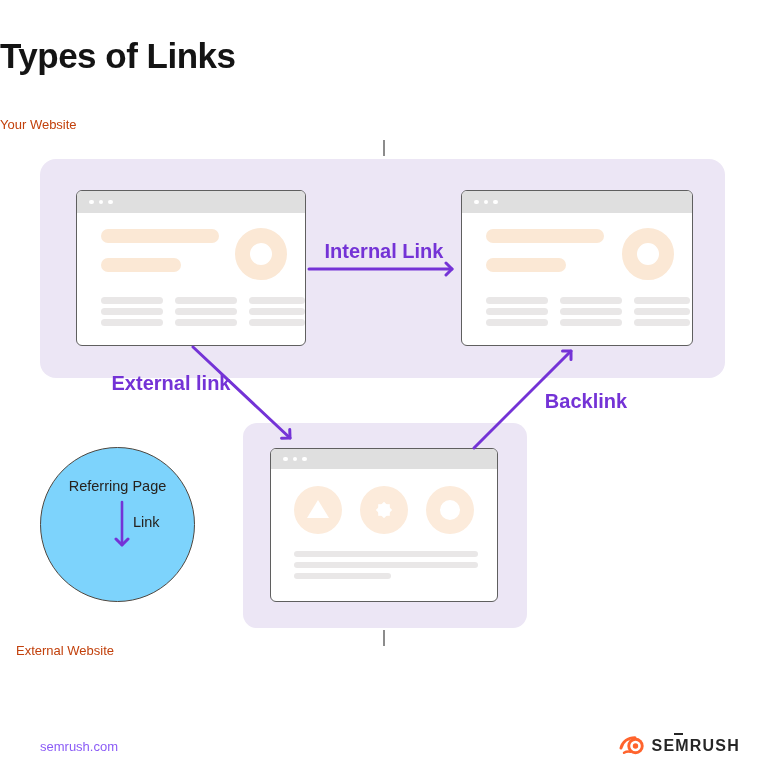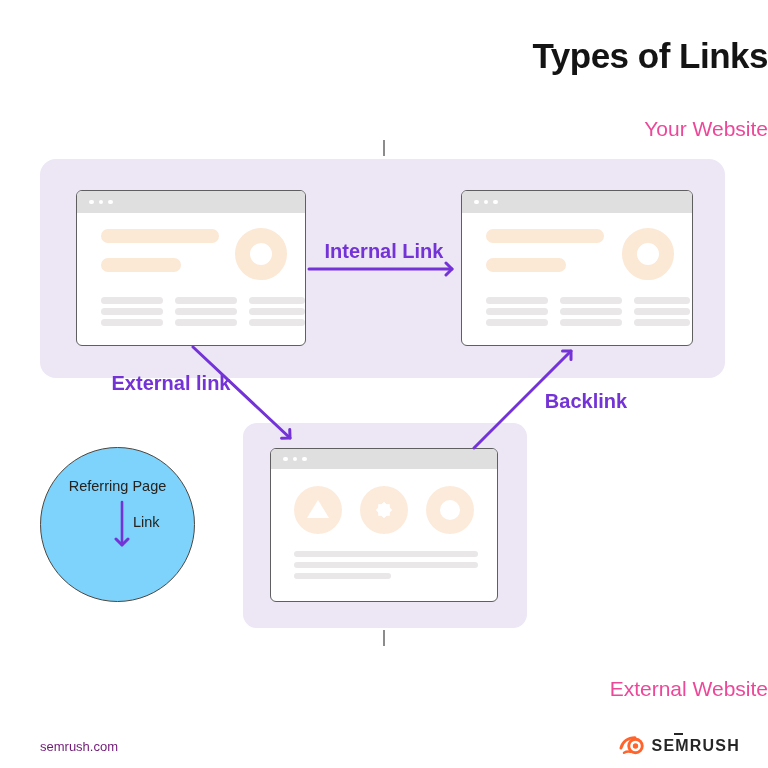--- a/index.html
+++ b/index.html
@@ -2,26 +2,26 @@
 <html><head>
 <meta charset="utf-8">
 <style>
   * { margin:0; padding:0; box-sizing:border-box; }
   html,body { background:#fff; }
   .canvas {
     position:relative; width:768px; height:768px; background:#ffffff;
     font-family:"Liberation Sans", sans-serif; overflow:hidden;
   }
   .title {
-    position:absolute; left:0; right:0; top:36px; text-align:right;
+    position:absolute; left:0; right:0; top:36px; text-align:left;
     font-size:35px; font-weight:800; color:#141414; letter-spacing:-0.5px;
   }
   .site-label {
-    position:absolute; left:0; right:0; text-align:right;
-    font-size:21px; font-weight:500; color:#ec4899;
+    position:absolute; left:0; right:0; text-align:left;
+    font-size:13px; font-weight:500; color:#c2410c;
   }
   .panel { position:absolute; background:#ece6f5; z-index:1; }
   .main-panel { left:40px; top:159px; width:685px; height:219px; border-radius:16px; }
   .bottom-panel { left:243px; top:423px; width:284px; height:205px; border-radius:14px; }
 
   .browser {
     position:absolute; background:#ffffff; border:1.5px solid #5f5f5f;
     border-radius:6px; z-index:2; overflow:hidden;
   }
   .browser-bar {
@@ -61,21 +61,21 @@
   }
   .legend-text {
     position:absolute; left:0; right:0; text-align:center;
     font-size:14.5px; color:#26221e; font-weight:500;
   }
   .legend-side {
     position:absolute; font-size:14.5px; color:#26221e; font-weight:500;
   }
 
   .footer-site {
-    position:absolute; left:40px; top:739px; font-size:13px; color:#701a75;
+    position:absolute; left:40px; top:739px; font-size:13px; color:#8b5cf6;
   }
   .brand {
     position:absolute; right:28px; top:735px; display:flex; align-items:center;
     gap:6px; z-index:3;
   }
   .brand-text {
     position:relative; font-size:16px; font-weight:800; letter-spacing:1.2px;
     color:#262626;
   }
   .macron {
@@ -161,21 +161,21 @@
 
   <div class="link-label centered" style="top:240px;">Internal Link</div>
   <div class="link-label" style="left:171px; top:383px; transform:translate(-50%,-50%);">External link</div>
   <div class="link-label" style="left:586px; top:401px; transform:translate(-50%,-50%);">Backlink</div>
 
   <div class="legend-circle">
     <div class="legend-text" style="top:30px;">Referring Page</div>
     <div class="legend-side" style="left:92px; top:66px;">Link</div>
   </div>
 
-  <div class="site-label" style="top:677px;">External Website</div>
+  <div class="site-label" style="top:643px;padding-left:16px;">External Website</div>
 
   <div class="footer-site">semrush.com</div>
   <div class="brand">
     <svg width="28" height="22" viewBox="0 0 28 22">
       <path d="M3,13 C4.5,6.5 10,2.8 17,2.8" fill="none" stroke="#ff642d" stroke-width="3" stroke-linecap="round"></path>
       <path d="M6,17.8 C8,16.6 10.2,16.2 12.5,16.8" fill="none" stroke="#ff642d" stroke-width="2.4" stroke-linecap="round"></path>
       <circle cx="17.5" cy="11" r="8.2" fill="#ff642d"></circle>
       <circle cx="17.5" cy="11" r="4" fill="none" stroke="#ffffff" stroke-width="2.6"></circle>
     </svg>
     <div class="brand-text">SEMRUSH</div>

